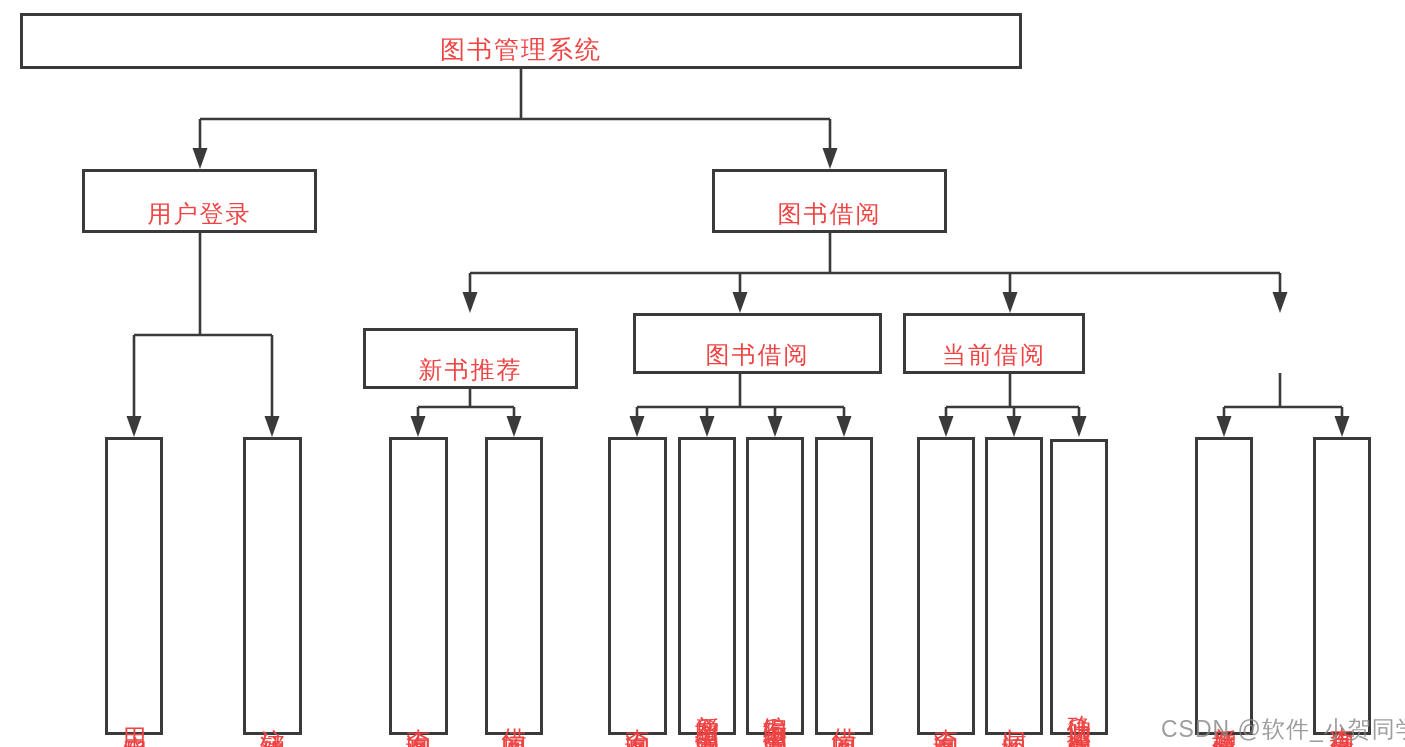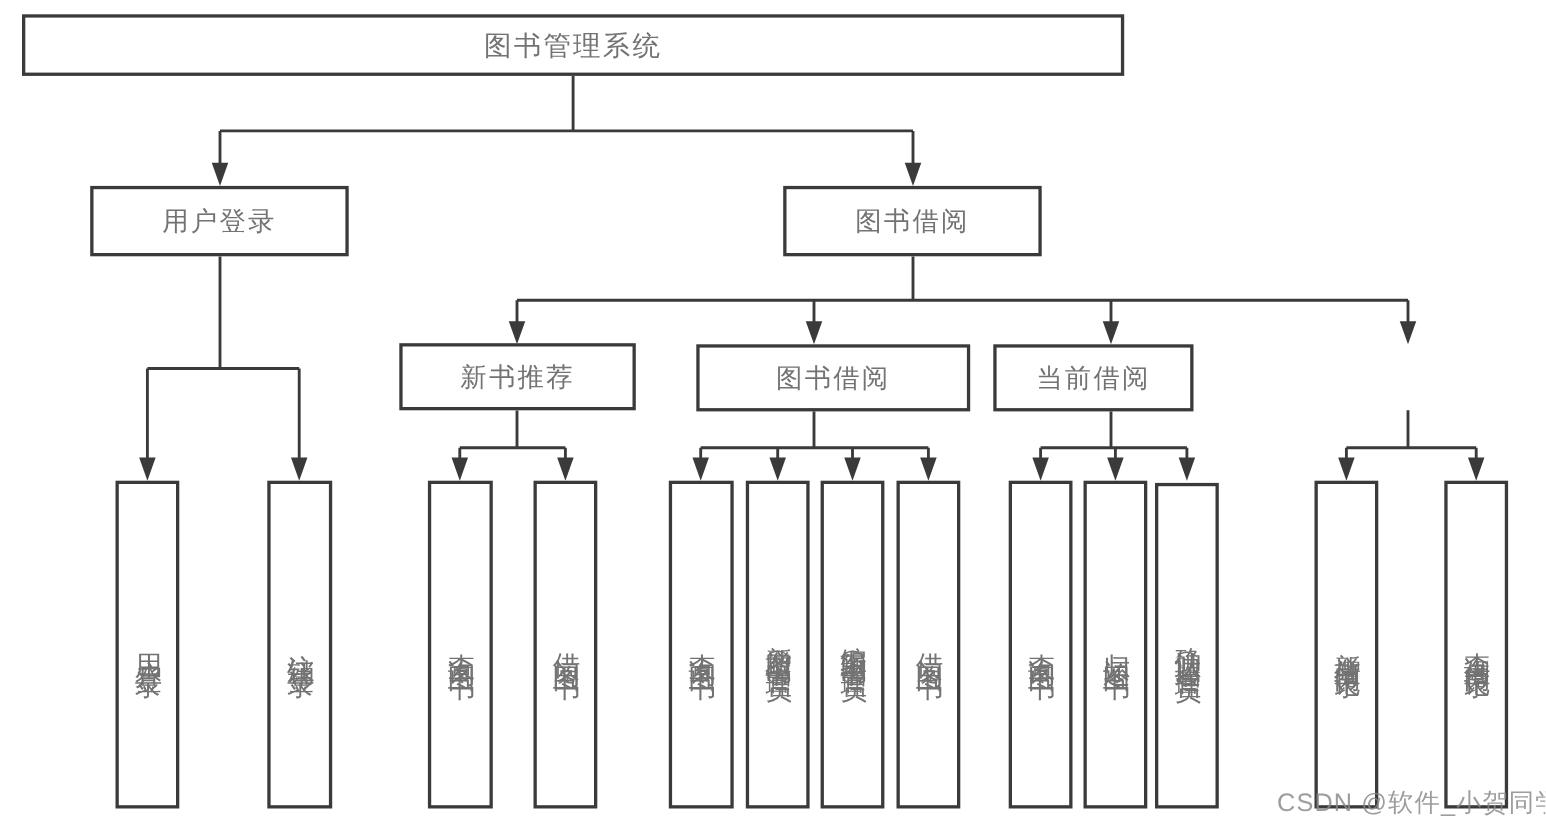--- a/index.html
+++ b/index.html
@@ -14,23 +14,23 @@
   #connectors {
     position:absolute; left:0; top:0;
     width:1405px; height:747px;
     pointer-events:none;
   }
   .node {
     position:absolute;
     background:#ffffff;
     border:3px solid #3a3a3a;
     display:flex;
-    align-items:center;
+    align-items:flex-end;
     justify-content:center;
-    color:#737373;
+    color:#ef4444;
   }
   .hbox span {
     font-size:25px;
     letter-spacing:2px;
     white-space:nowrap;
   }
   .hbox.small span { font-size:24px; }
   .vbox span {
     writing-mode:vertical-rl;
     text-orientation:mixed;
@@ -104,21 +104,21 @@
     <span>图书管理系统</span>
   </div>
 
   <div class="node hbox small" style="left:82px;top:169px;width:235px;height:64px">
     <span>用户登录</span>
   </div>
   <div class="node hbox small" style="left:712px;top:169px;width:235px;height:64px">
     <span>图书借阅</span>
   </div>
 
-  <div class="node hbox small" style="left:363px;top:312px;width:215px;height:61px">
+  <div class="node hbox small" style="left:363px;top:328px;width:215px;height:61px">
     <span>新书推荐</span>
   </div>
   <div class="node hbox small" style="left:633px;top:313px;width:249px;height:61px">
     <span>图书借阅</span>
   </div>
   <div class="node hbox small" style="left:903px;top:313px;width:182px;height:61px">
     <span>当前借阅</span>
   </div>
 
   <div class="node vbox" style="left:105px;top:437px;width:58px;height:298px">

